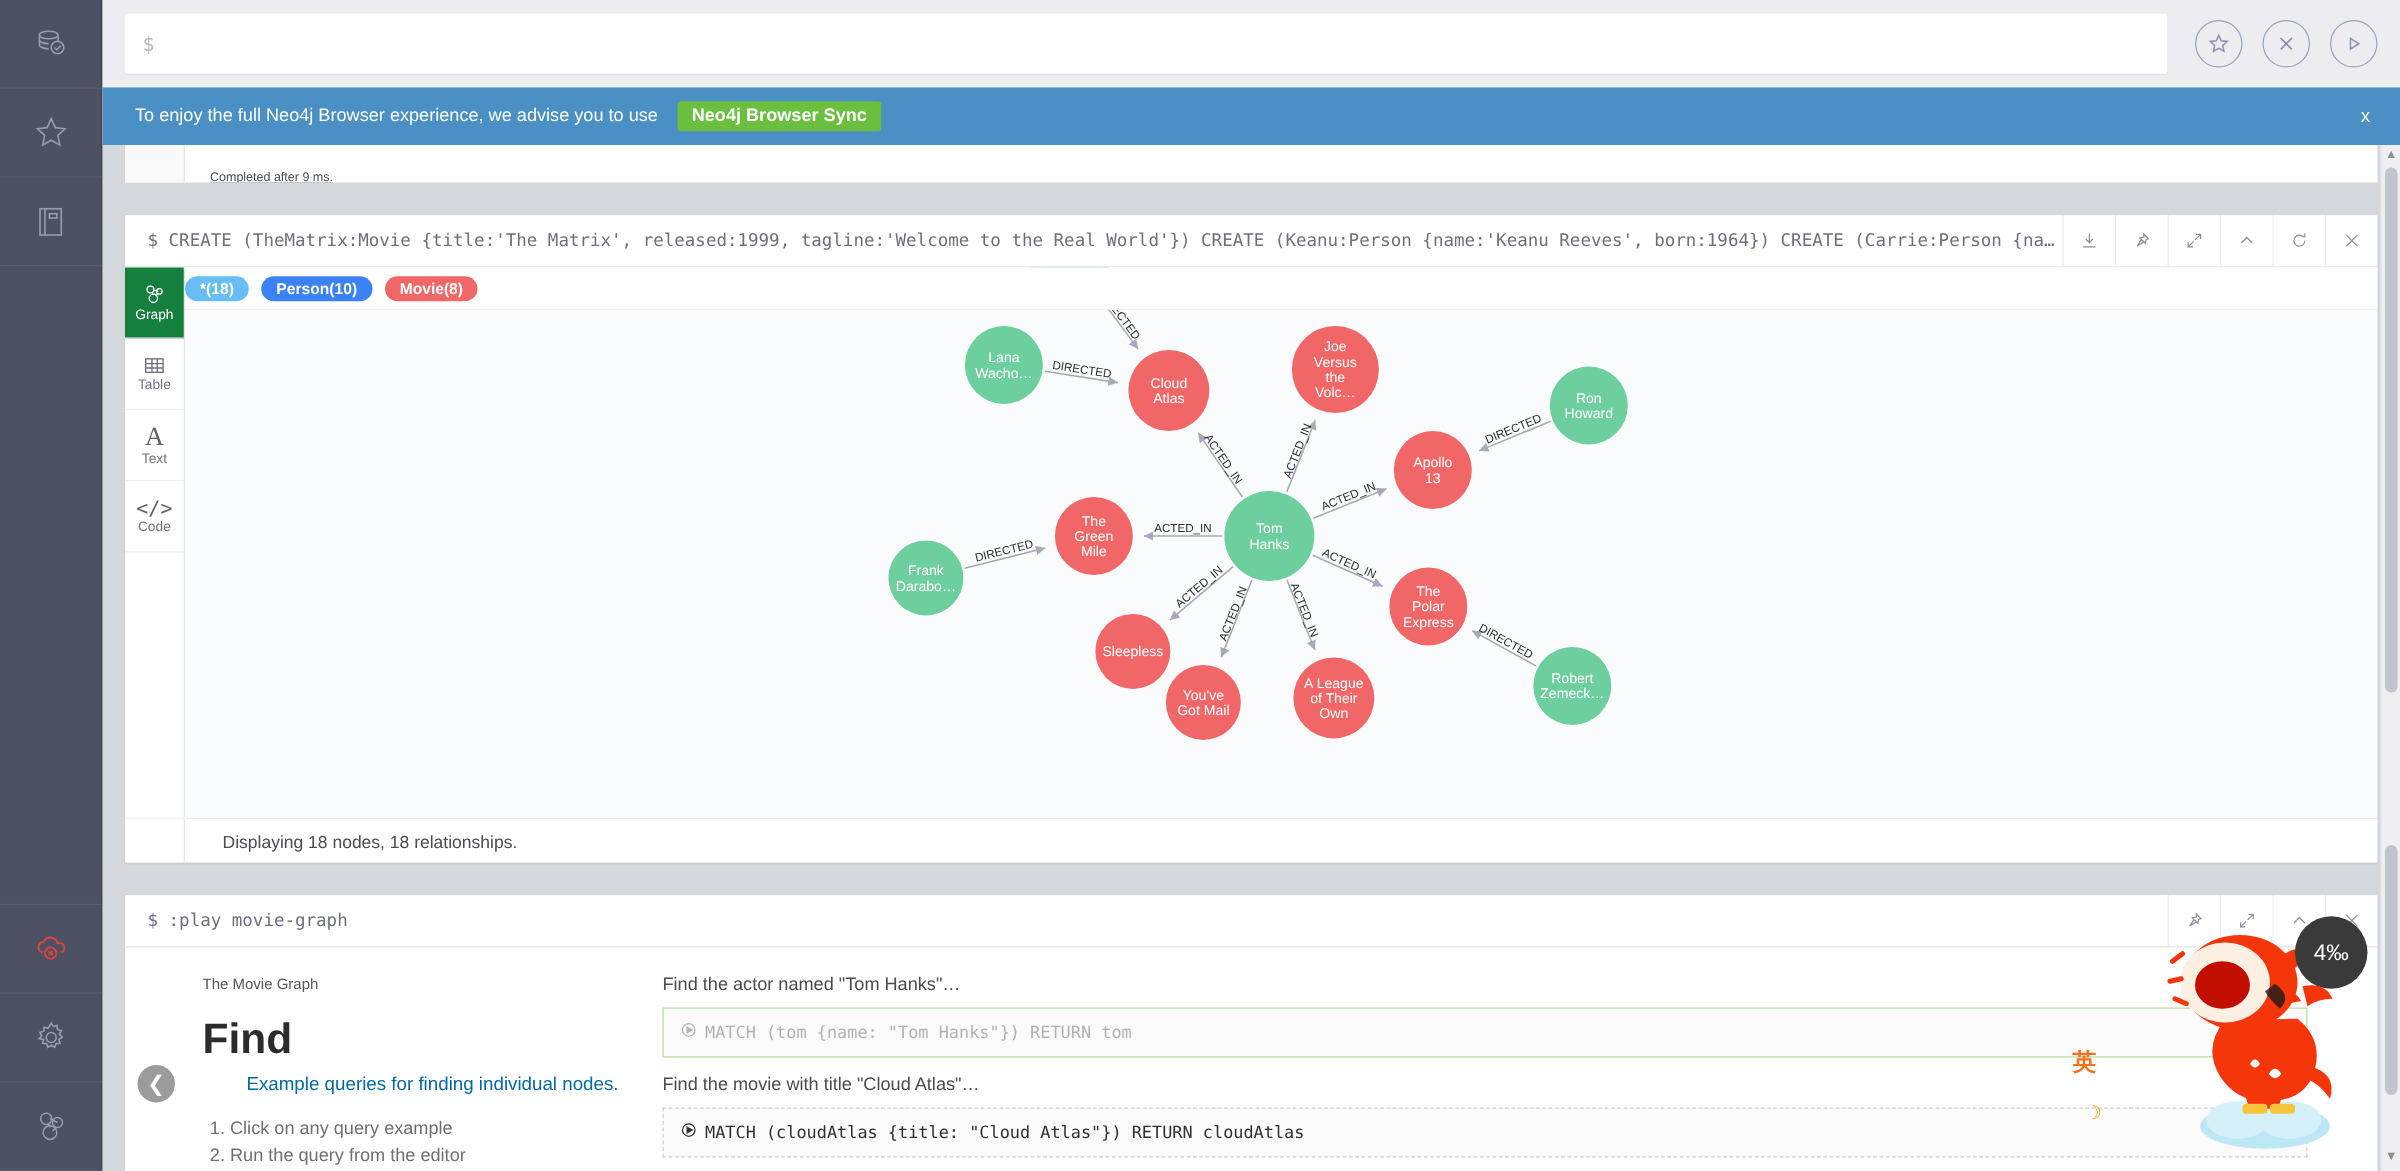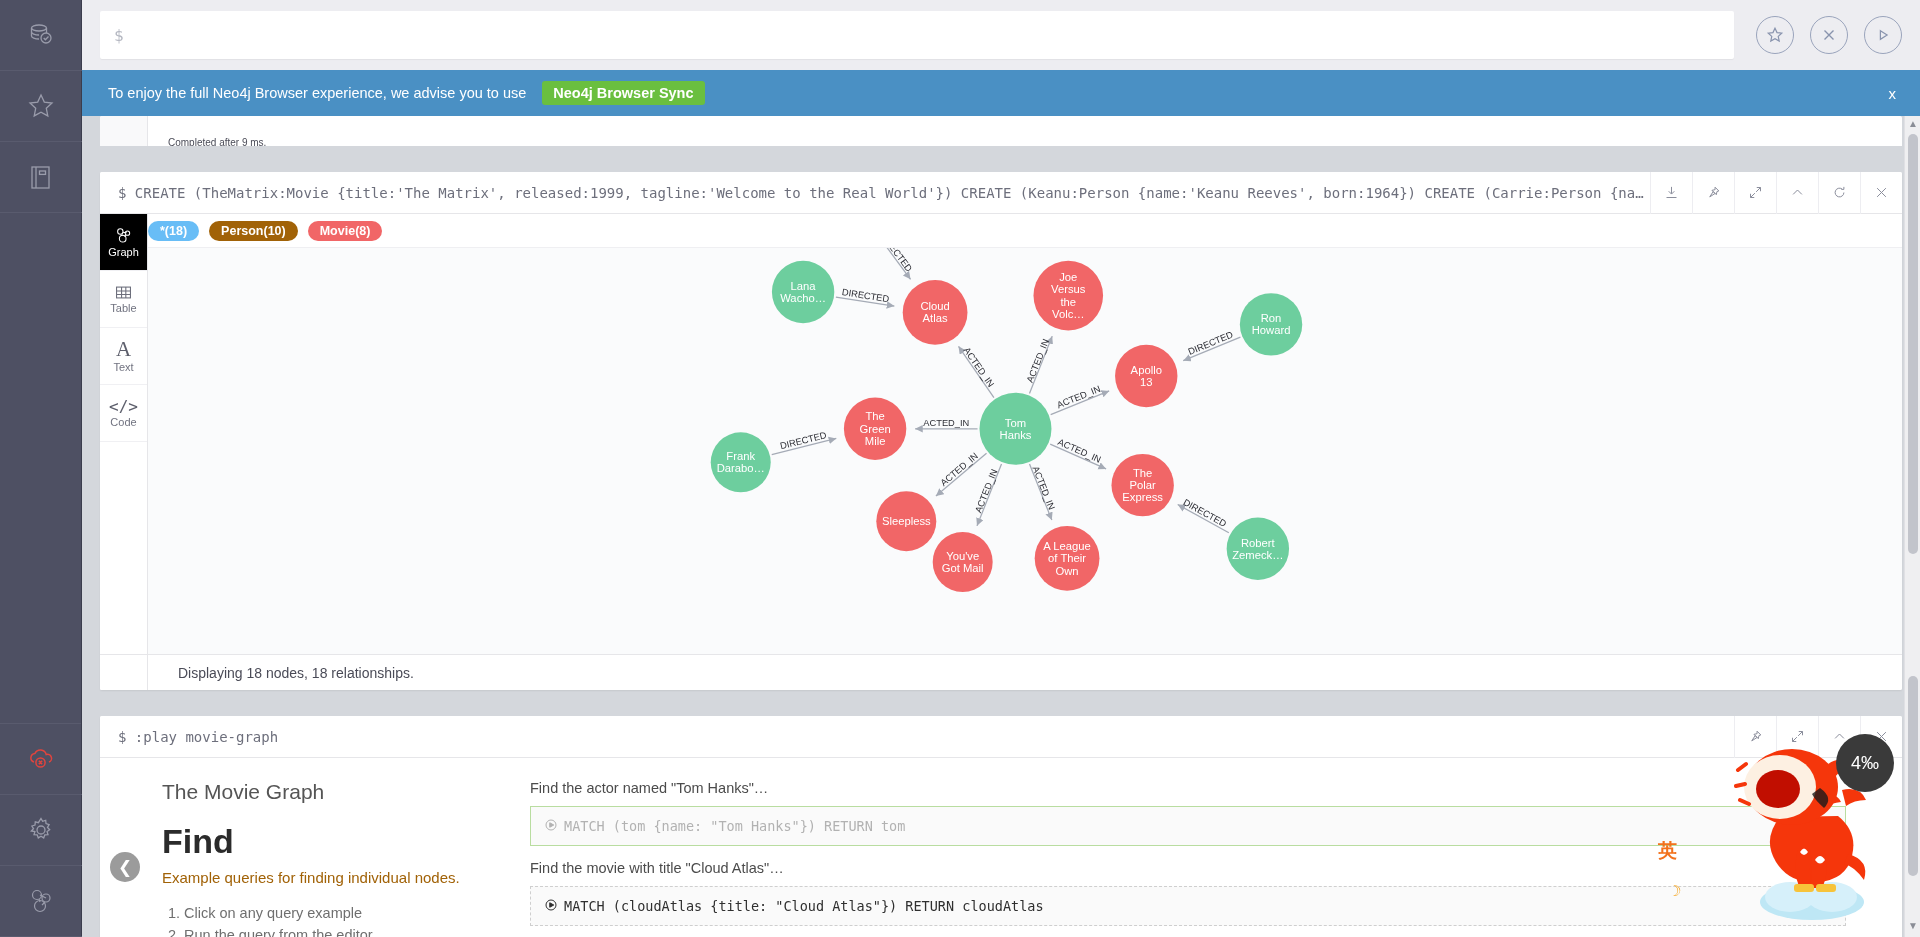--- a/index.html
+++ b/index.html
@@ -134,21 +134,21 @@
     border-right: 1px solid #E6E6E9;
     background: #fff;
   }
   .viz-tab {
     height: 57px; display: flex; flex-direction: column;
     align-items: center; justify-content: center;
     font-size: 11px; color: #717380; cursor: pointer;
     border-bottom: 1px solid #F0F0F3;
     gap: 2px;
   }
-  .viz-tab.active { background: #000000; color: #fff; }
+  .viz-tab.active { background: #15803d; color: #fff; }
   .viz-tab .lbl { line-height: 1; }
 
   .viz-canvas { flex: 1 1 auto; position: relative; background: #FAFBFC; }
   .legend {
     position: absolute; top: 0; left: 0; right: 0; height: 34px;
     display: flex; align-items: center; gap: 10px;
     background: #fff;
     border-bottom: 1px solid #EFEFF2; z-index: 5;
   }
   .chip {
@@ -174,23 +174,23 @@
             box-shadow: 0 1px 2px rgba(0,0,0,.07); }
   .guide-body { display: flex; padding: 22px 0 0 0; min-height: 220px; position: relative;}
   .guide-left { width: 430px; flex: 0 0 430px; position: relative; padding-left: 62px; }
   .back-circle {
     position: absolute; left: 10px; top: 72px;
     width: 30px; height: 30px; border-radius: 50%;
     background: #9B9B9B; color: #fff;
     display: flex; align-items: center; justify-content: center;
     font-size: 17px; cursor: pointer;
   }
-  .guide-kicker { font-size: 21px; color: #555; margin-bottom: 18px; }
+  .guide-kicker { font-size: 12px; color: #555; margin-bottom: 18px; }
   .guide-title { font-size: 34px; font-weight: bold; color: #2b2b2b; margin: 0 0 8px 0; }
-  .guide-sub { font-size: 15px; color: #a16207; margin-bottom: 16px; }
+  .guide-sub { font-size: 15px; color: #0369a1; margin-bottom: 16px; text-align: center; }
   .guide-steps { margin: 0; padding-left: 22px; color: #6f6f6f; font-size: 14.5px; line-height: 1.55; }
   .guide-right { flex: 1 1 auto; padding-right: 56px; }
   .guide-caption { font-size: 14.5px; color: #4b4b4b; margin-bottom: 10px; }
   .code-card {
     background: #FAFAFA; padding: 11px 14px;
     font-family: "DejaVu Sans Mono", monospace;
     font-size: 13.5px; margin-bottom: 14px;
     display: flex; align-items: center; gap: 7px; cursor: pointer;
   }
   .code-card.hl { border: 1.5px solid #B9DDA0; color: #b2b2b2; }
@@ -387,21 +387,21 @@
             </div>
             <div class="viz-tab">
               <span style="font-family:'DejaVu Sans Mono',monospace;font-size:16px;line-height:1;color:#5d5f6c;">&lt;/&gt;</span>
               <span class="lbl">Code</span>
             </div>
           </div>
 
           <div class="viz-canvas">
             <div class="legend">
               <span class="chip" style="background:#68BDF6">*(18)</span>
-              <span class="chip" style="background:#a16207">Person(10)</span>
+              <span class="chip" style="background:#3b82f6">Person(10)</span>
               <span class="chip" style="background:#F16667">Movie(8)</span>
             </div>
             <svg class="graph-svg" id="graph-svg" viewBox="0 0 1790 440" preserveAspectRatio="none">
               <defs>
                 <marker id="arrow" markerWidth="7" markerHeight="7" refX="6" refY="3" orient="auto">
                   <path d="M0,0 L6,3 L0,6 z" fill="#A5ABB6"></path>
                 </marker>
               </defs>
               <g id="edges">
                   <line x1="743.3397028161655" y1="19.5912053127082" x2="778.2176832279807" y2="66.6236334437923" class="rel-line" marker-end="url(#arrow)"></line>

